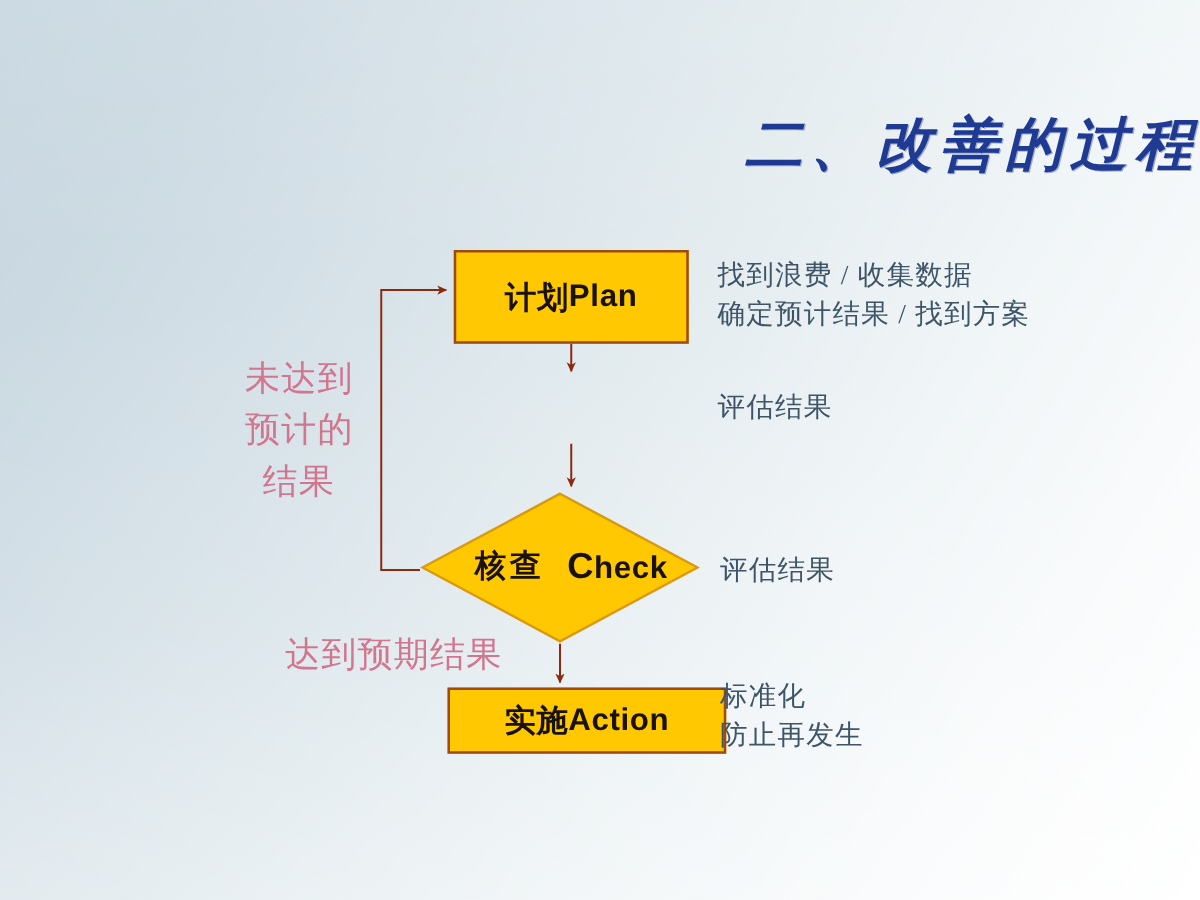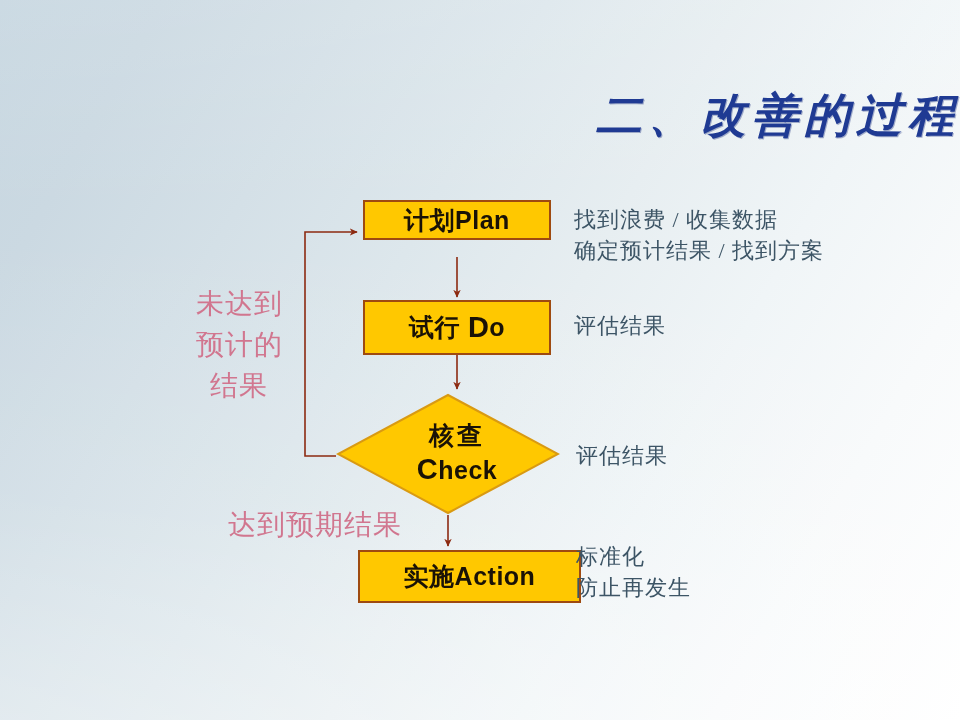--- a/index.html
+++ b/index.html
@@ -74,21 +74,21 @@
     font-size: 25px;
     letter-spacing: 0.5px;
     z-index: 4;
     white-space: nowrap;
   }
   .node .han {
     font-family: "Liberation Serif", "DejaVu Serif", serif;
     font-weight: bold;
   }
 
-  #node-plan   { left: 363px; top: 200px; width: 188px; height: 40px; }
+  #node-plan   { left: 363px; top: 200px; width: 188px; height: 75px; }
   #node-do     { left: 363px; top: 300px; width: 188px; height: 55px; }
   #node-action { left: 358px; top: 550px; width: 223px; height: 53px; }
 
   #node-do .big-d { font-size: 29px; }
   #node-do .sp    { display: inline-block; width: 8px; }
 
   
   #node-check {
     position: absolute;
     left: 336px;
@@ -98,21 +98,21 @@
     z-index: 4;
   }
   #node-check svg { display: block; }
   #check-label {
     position: absolute;
     left: 0;
     top: 0;
     width: 224px;
     height: 122px;
     display: flex;
-    flex-direction: column;
+    flex-direction: row;
     align-items: center;
     justify-content: center;
     line-height: 1.22;
     color: #1a1206;
     font-family: "Liberation Sans", "DejaVu Sans", sans-serif;
     font-weight: bold;
     font-size: 25px;
     pointer-events: none;
   }
   #check-label .han {
@@ -195,26 +195,20 @@
     <line x1="448" y1="515" x2="448" y2="546" stroke="#8c2a11" stroke-width="1.6" marker-end="url(#arrowhead)"></line>
 
     <path d="M 336,456 L 305,456 L 305,232 L 357,232" fill="none" stroke="#8c2a11" stroke-width="1.6" marker-end="url(#arrowhead)"></path>
   </svg>
 
   <div class="node" id="node-plan">
     <span class="han">计划</span>
       <span class="en">Plan</span>
   </div>
 
-  <div class="node" id="node-do">
-    <span class="han">试行</span>
-      <span class="sp"></span>
-      <span class="big-d">D</span>
-      <span class="en">o</span>
-  </div>
 
   <div id="node-check">
     <svg width="224" height="122" viewBox="0 0 224 122" xmlns="http://www.w3.org/2000/svg">
       <polygon points="112,2 222,61 112,120 2,61" fill="#FFC800" stroke="#d99a12" stroke-width="2"></polygon>
     </svg>
     <div id="check-label">
       <span class="han">核查</span>
       <span class="en"><span class="big-c">C</span><span>heck</span></span>
     </div>
   </div>

